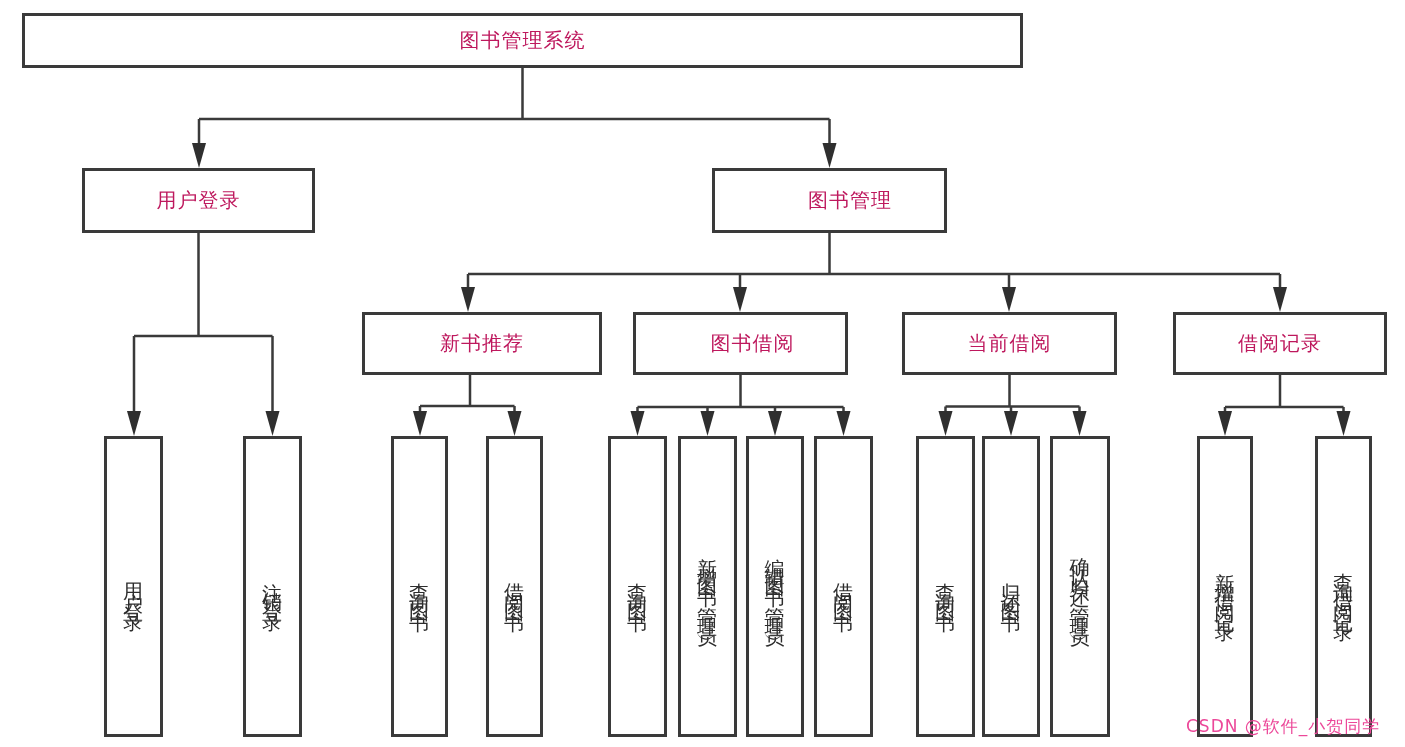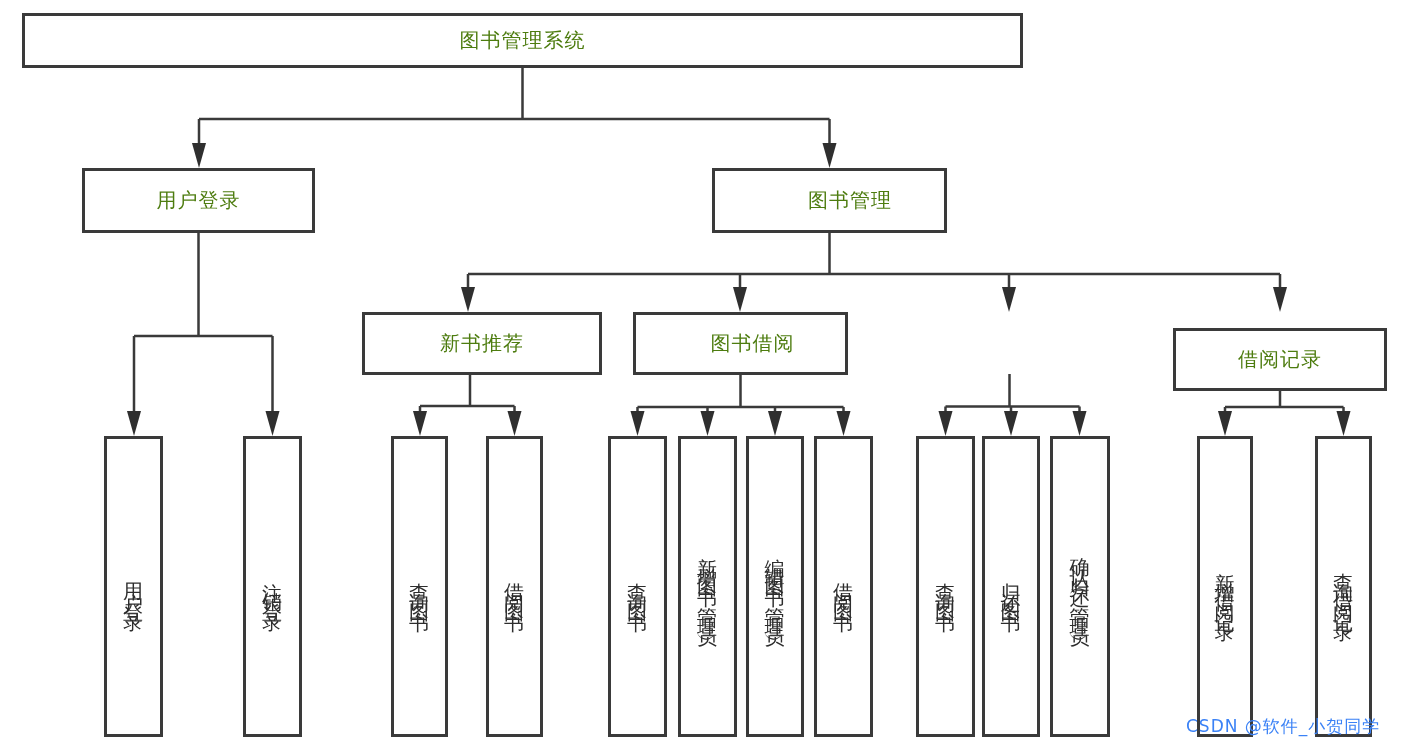--- a/index.html
+++ b/index.html
@@ -26,21 +26,21 @@
     background: #ffffff;
     border: 3px solid #3a3a3a;
     display: flex;
     align-items: center;
     justify-content: center;
     z-index: 1;
   }
 
   .node .label {
     font-size: 20px;
-    color: #4d7c0f;
+    color: #be185d;
     letter-spacing: 1px;
     white-space: nowrap;
   }
 
   .vnode {
     position: absolute;
     top: 436px;
     height: 301px;
     background: #ffffff;
     border: 3px solid #3a3a3a;
@@ -58,21 +58,21 @@
     letter-spacing: 10px;
     color: #2d2d2d;
     white-space: nowrap;
   }
 
   .watermark {
     position: absolute;
     left: 1186px;
     top: 715px;
     font-size: 17px;
-    color: #3b82f6;
+    color: #ec4899;
     letter-spacing: 1px;
     white-space: nowrap;
     z-index: 2;
   }
 </style>
 </head>
 <body>
 
 <div class="canvas">
 
@@ -133,21 +133,24 @@
   <div class="node" style="left:712px; top:168px; width:235px; height:65px;padding-left:41px;">
     <span class="label">图书管理</span>
   </div>
 
   <div class="node" style="left:362px; top:312px; width:240px; height:63px;">
     <span class="label">新书推荐</span>
   </div>
   <div class="node" style="left:633px; top:312px; width:215px; height:63px;padding-left:24px;">
     <span class="label">图书借阅</span>
   </div>
-  <div class="node" style="left:1173px; top:312px; width:214px; height:63px;margin-top:16px;">
+  <div class="node" style="left:902px; top:312px; width:215px; height:63px;">
+    <span class="label">当前借阅</span>
+  </div>
+  <div class="node" style="left:1173px; top:312px; width:214px; height:63px;">
     <span class="label">借阅记录</span>
   </div>
 
   <div class="vnode" style="left:104px; width:59px;">
     <span class="vlabel">用户登录</span>
   </div>
   <div class="vnode" style="left:243px; width:59px;">
     <span class="vlabel">注销登录</span>
   </div>
 

